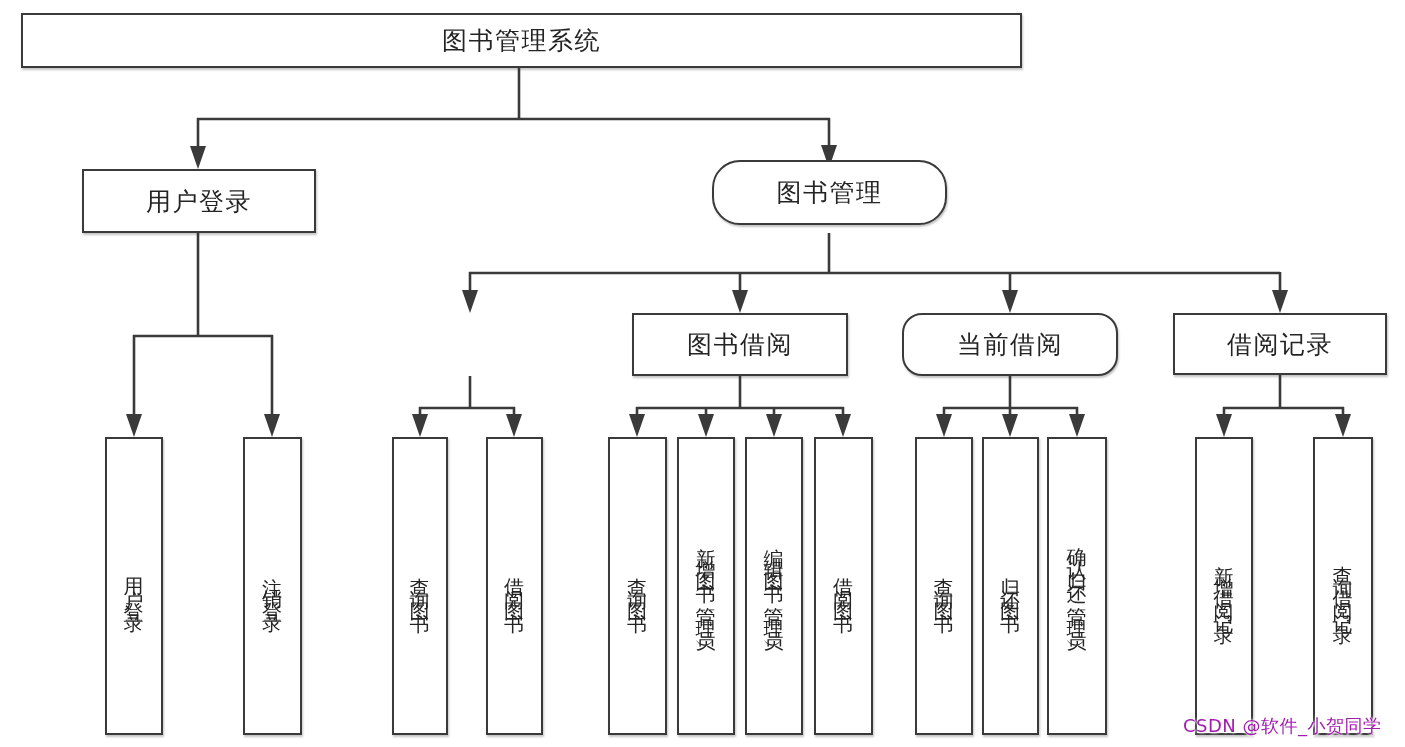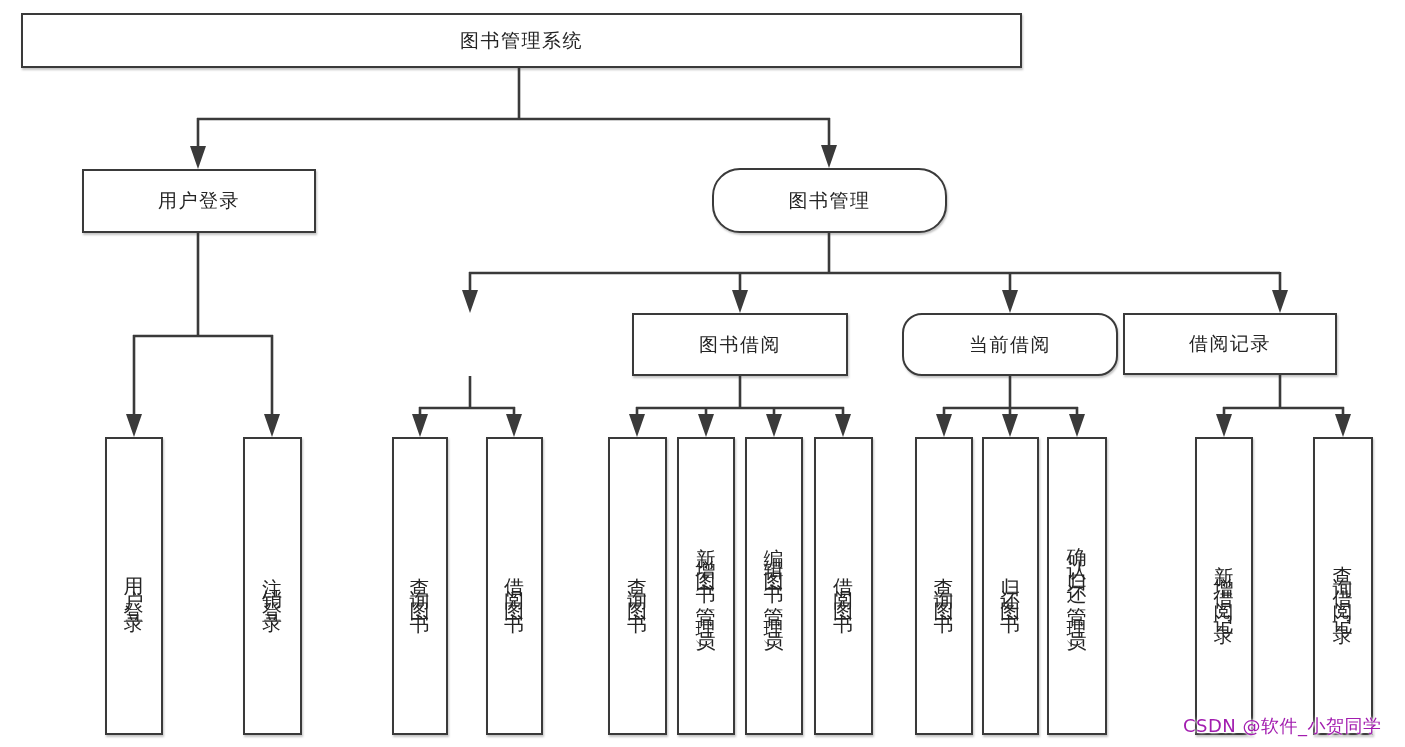--- a/index.html
+++ b/index.html
@@ -23,21 +23,21 @@
     position: absolute;
     background: #ffffff;
     border: 2px solid #3a3a3a;
     box-shadow: 1px 2px 2px rgba(60,60,60,0.30);
     display: flex;
     align-items: center;
     justify-content: center;
     box-sizing: border-box;
     z-index: 2;
   }
-  .hbox { font-size: 19px; letter-spacing: 1.5px; }
+  .hbox { font-size: 25px; letter-spacing: 1.5px; }
   .vbox span {
     writing-mode: vertical-rl;
     text-orientation: mixed;
     font-size: 20px;
     letter-spacing: 12px;
     line-height: 1;
   }
   .watermark {
     position: absolute;
     left: 1183px; top: 714px;
@@ -116,31 +116,31 @@
     <polygon points="1335,414 1351,414 1343,437"></polygon>
   </svg>
 
   <div class="node hbox" style="left:21px; top:13px; width:1001px; height:55px;">
     <span>图书管理系统</span>
   </div>
 
   <div class="node hbox" style="left:82px; top:169px; width:234px; height:64px;">
     <span>用户登录</span>
   </div>
-  <div class="node hbox" style="left:712px; top:168px; width:235px; height:65px;border-radius:28px;">
+  <div class="node hbox" style="left:712px; top:160px; width:235px; height:65px;border-radius:28px;">
     <span>图书管理</span>
   </div>
 
   <div class="node hbox" style="left:632px; top:313px; width:216px; height:63px;">
     <span>图书借阅</span>
   </div>
   <div class="node hbox" style="left:902px; top:313px; width:216px; height:63px;border-radius:20px;">
     <span>当前借阅</span>
   </div>
-  <div class="node hbox" style="left:1123px; top:313px; width:214px; height:62px;">
+  <div class="node hbox" style="left:1173px; top:313px; width:214px; height:62px;">
     <span>借阅记录</span>
   </div>
 
   <div class="node vbox" style="left:105px; top:437px; width:58px; height:298px;">
     <span>用户登录</span>
   </div>
   <div class="node vbox" style="left:243px; top:437px; width:59px; height:298px;">
     <span>注销登录</span>
   </div>
 

